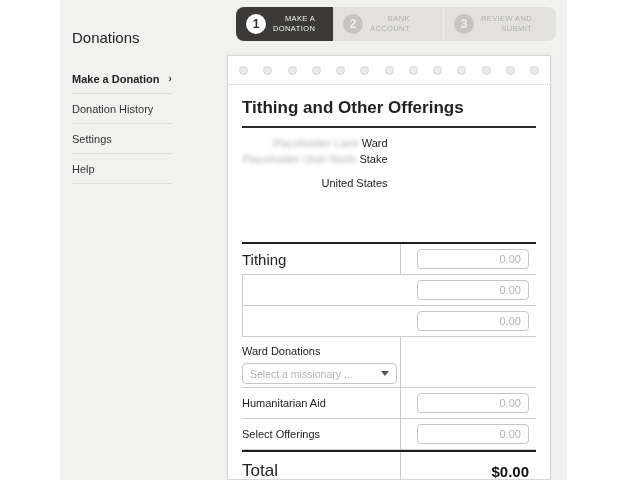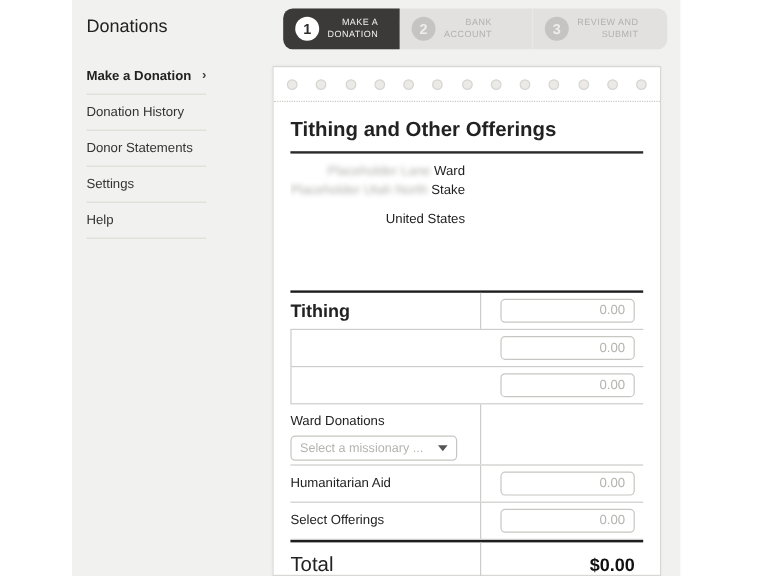--- a/index.html
+++ b/index.html
@@ -3,21 +3,21 @@
 <meta charset="utf-8">
 <style>
   html,body { margin:0; padding:0; }
   body {
     width:640px; height:480px; position:relative; overflow:hidden;
     background:#ffffff; font-family:"Liberation Sans", sans-serif;
   }
   .band { position:absolute; left:60px; top:0; width:507px; height:480px; background:#f1f1ef; }
 
   
-  .sidebar { position:absolute; left:72px; top:8px; width:100px; }
+  .sidebar { position:absolute; left:72px; top:23px; width:100px; }
   .sidebar-title { font-size:15px; color:#222; margin:6px 0 18px; }
   .menu-item {
     display:flex; justify-content:space-between; 
     padding:9px 0 8px; border-bottom:1px solid #dcdcd8;
     font-size:11px; color:#333; cursor:pointer;
   }
   .menu-item.active { font-weight:bold; color:#222; }
   .menu-arrow { color:#444; font-weight:bold; font-size:11px; line-height:1; }
 
   
@@ -72,36 +72,36 @@
   .blur-addr1 { font-size:10px; margin-top:12px; color:#d2d2d0; filter:blur(2.5px); }
   .blur-addr2 { font-size:10px; margin-top:2px; color:#d8d8d6; filter:blur(2.5px); }
   .info-right { text-align:right; font-size:11px; color:#222; line-height:1.45; }
   .blur-unit { color:#b0b0ae; filter:blur(2px); }
   .country { margin-top:8px; }
 
   
   .table { border-top:2px solid #1e1e1e; }
   .trow { display:flex; align-items:center; height:30px; border-bottom:1px solid #ccccca; }
   .cell-label { width:158px; font-size:11px; color:#222; }
-  .cell-label.big { font-size:15px; font-weight:bold; }
+  .cell-label.big { font-size:15px; font-weight:normal; }
   .cell-input {
     flex:1; border-left:1px solid #ccccca; align-self:stretch;
     display:flex; align-items:center; justify-content:flex-end; padding-right:7px;
   }
   input.amount {
     width:112px; height:20px; border:1px solid #c6c6c2; border-radius:4px;
     text-align:right; padding:0 7px; font-size:11px; color:#333; box-sizing:border-box;
     font-family:"Liberation Sans", sans-serif; background:#fff;
   }
   input.amount::placeholder { color:#b4b4b0; }
   .trow.wm { height:50px; align-items:stretch; }
   .wm-left { width:158px; }
   .wm-label { font-size:11px; color:#222; margin-top:8px; }
   .select {
-    margin-top:6px; width:139px; height:21px; box-sizing:border-box; background:#fff;
+    margin-top:6px; width:155px; height:21px; box-sizing:border-box; background:#fff;
     border:1px solid #c6c6c2; border-radius:4px; cursor:pointer;
     display:flex; align-items:center; justify-content:space-between; padding:0 7px;
   }
   .select-text { font-size:10.5px; color:#b4b4b0; }
   .caret { width:0; height:0; border-left:4px solid transparent; border-right:4px solid transparent; border-top:5px solid #555; }
   .wm-right { flex:1; border-left:1px solid #ccccca; }
 
   .total-row { border-top:2px solid #1e1e1e; height:38px; display:flex; align-items:center; }
   .total-label { width:158px; font-size:17px; color:#222; }
   .total-value-cell {
@@ -116,23 +116,20 @@
 <div class="band"></div>
 
 <div class="sidebar">
   <div class="sidebar-title">Donations</div>
   <div class="menu-item active">
     <span>Make a Donation</span>
     <span class="menu-arrow">›</span>
   </div>
   <div class="menu-item">
     <span>Donation History</span>
-  </div>
-  <div class="menu-item">
-    <span>Donor Statements</span>
   </div>
   <div class="menu-item">
     <span>Settings</span>
   </div>
   <div class="menu-item">
     <span>Help</span>
   </div>
 </div>
 
 <div class="stepper">

